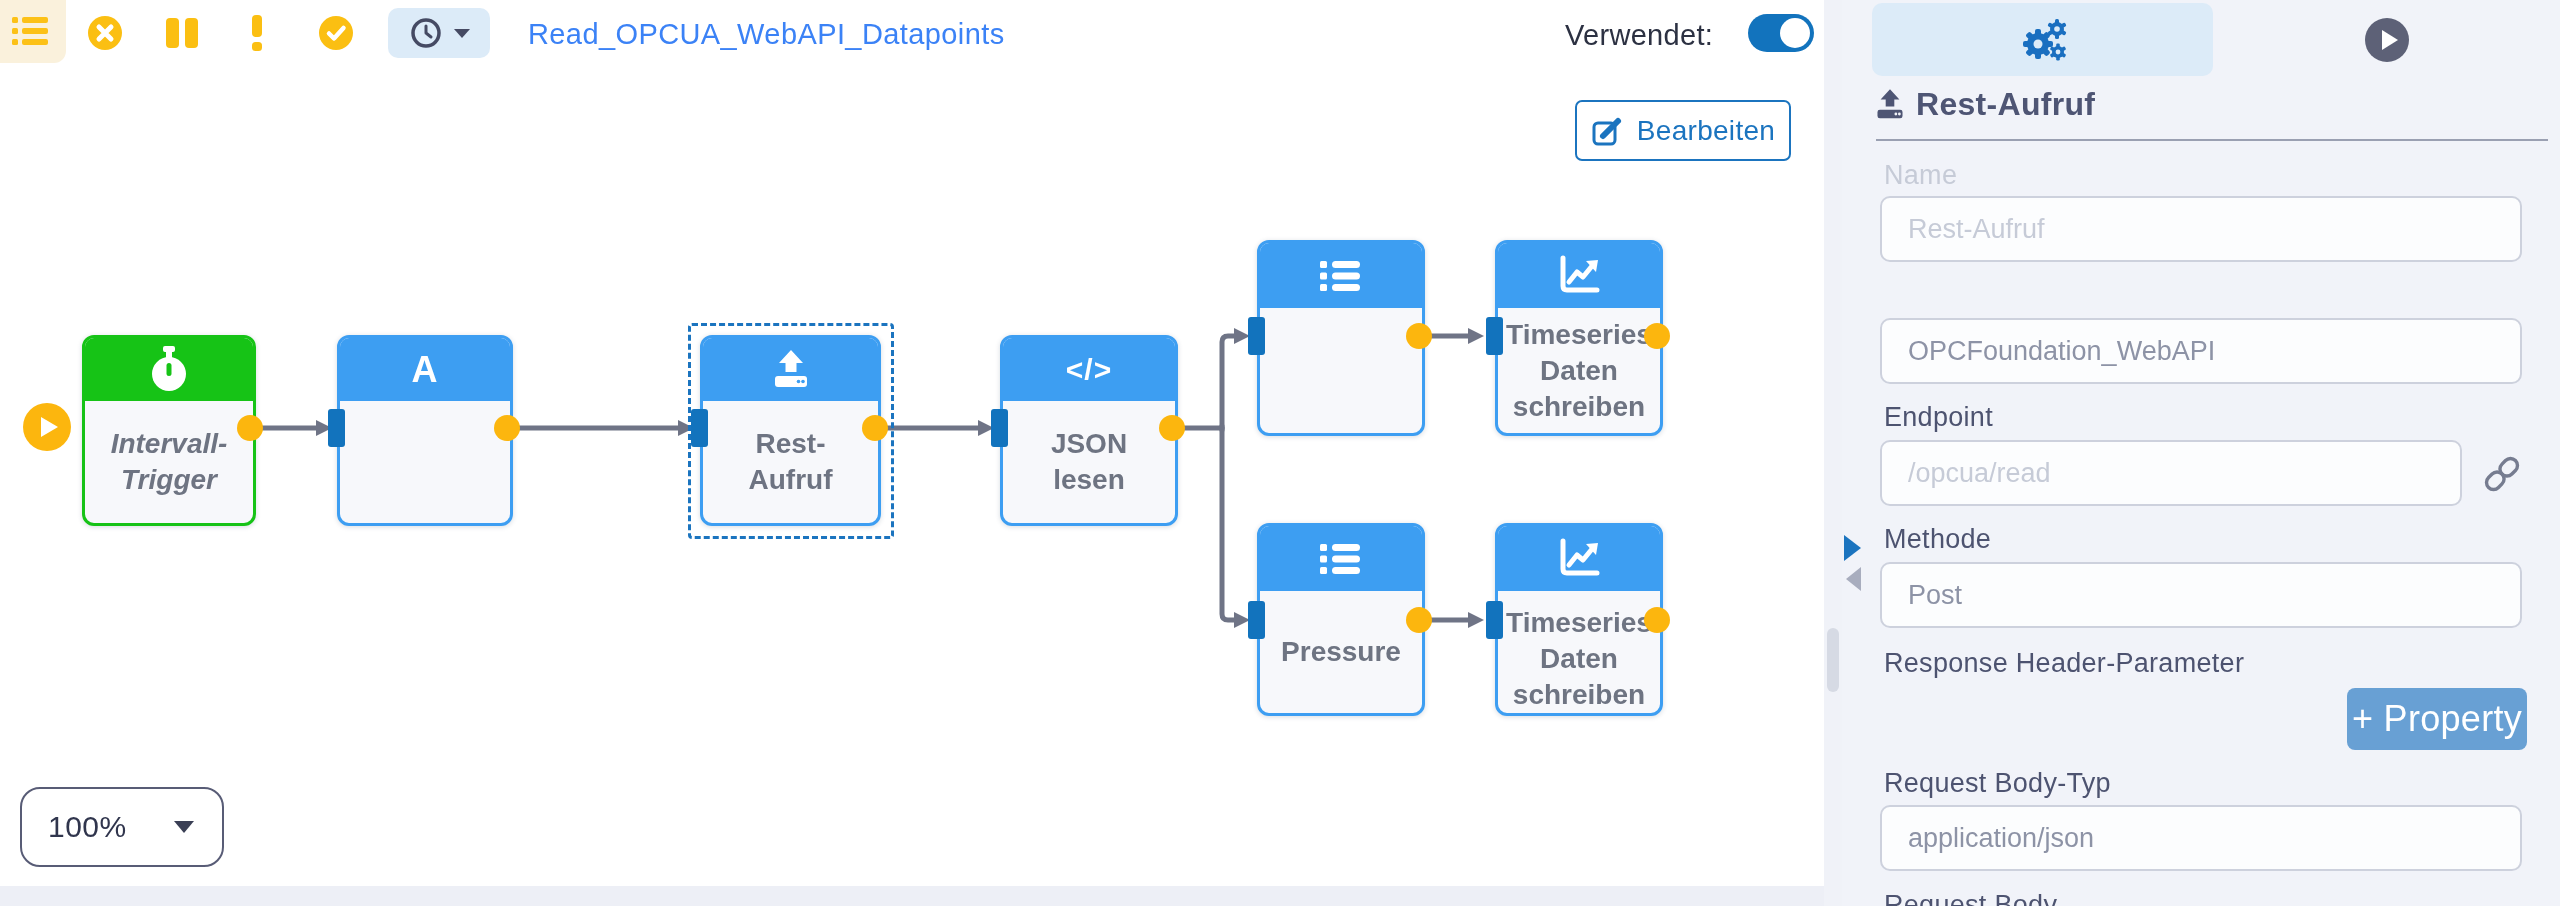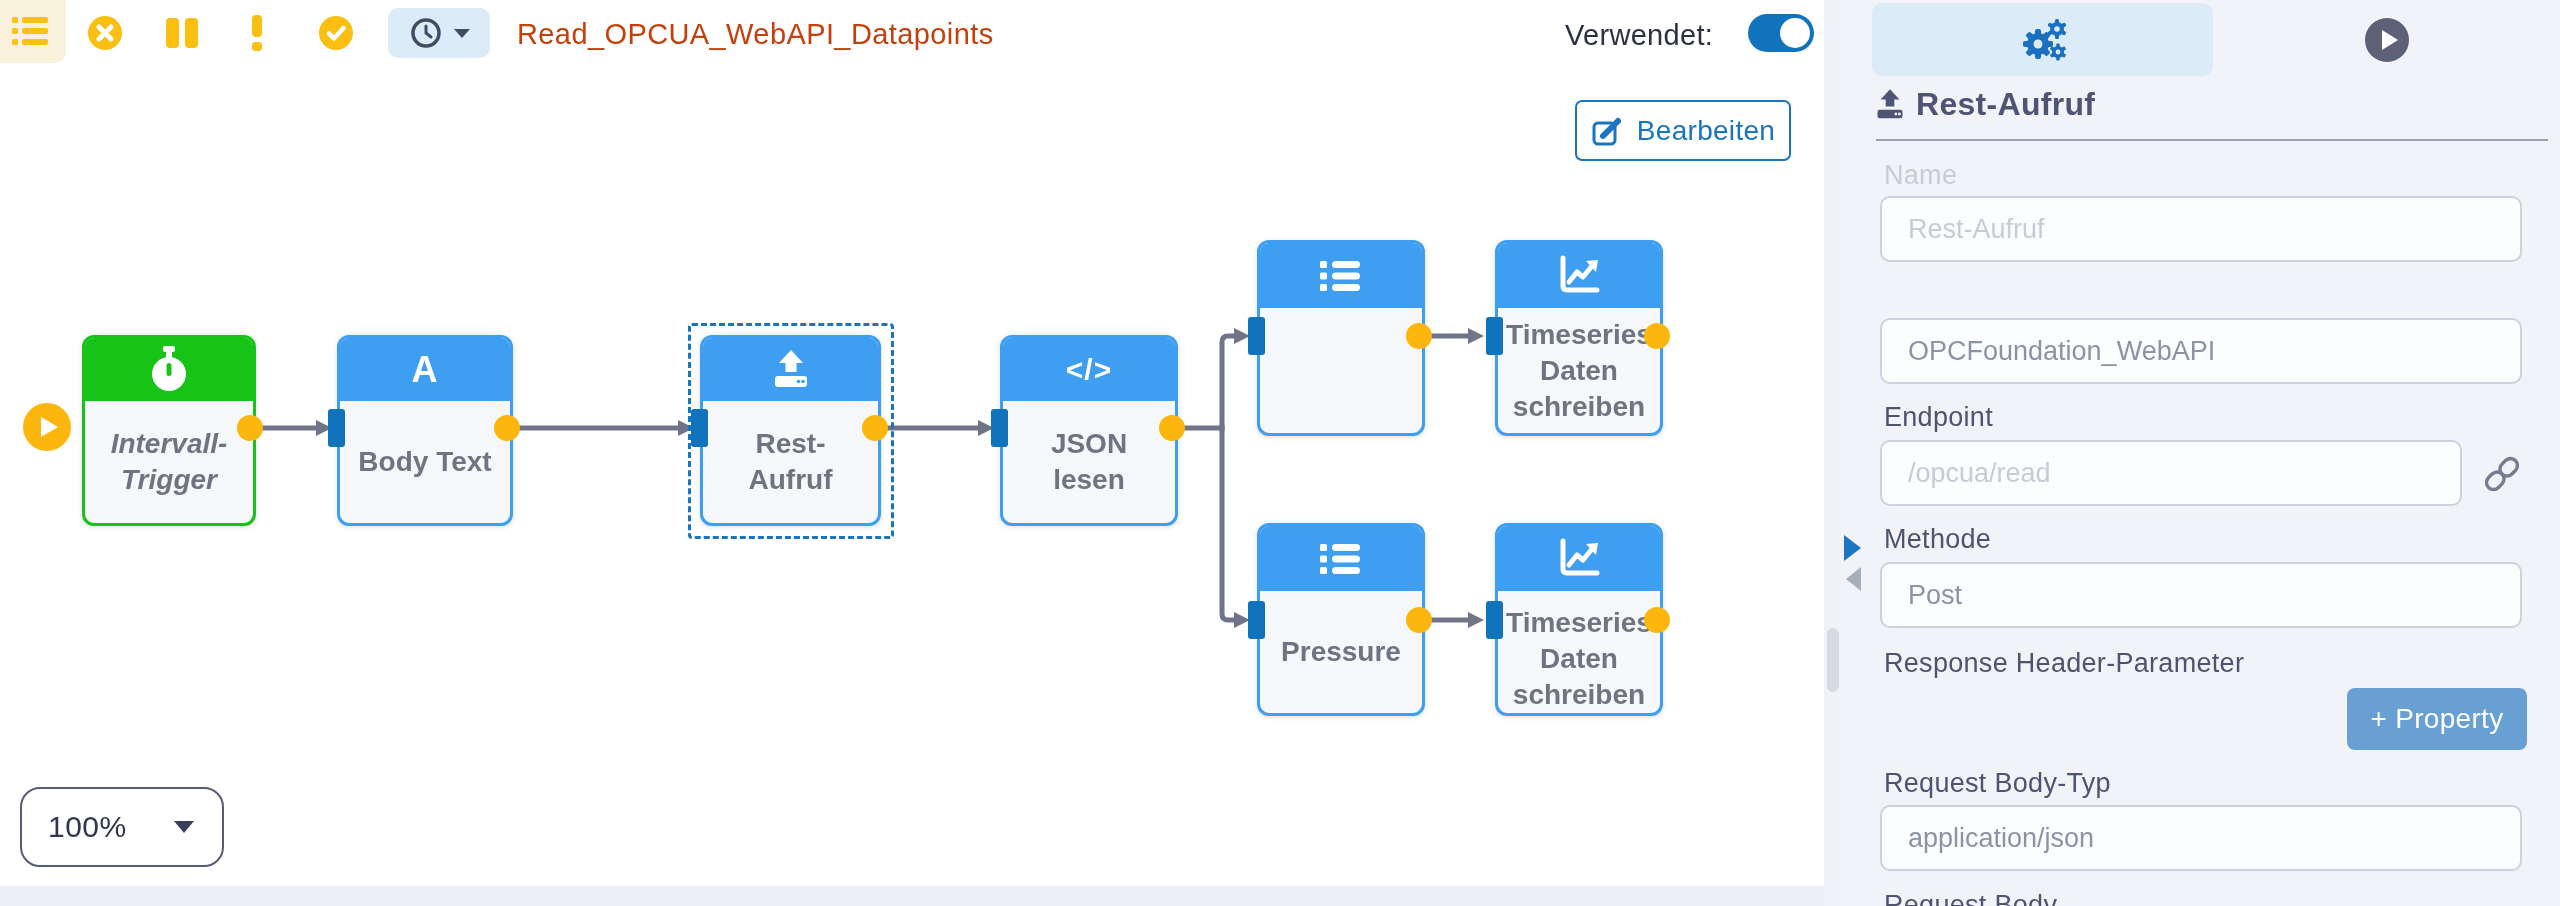--- a/index.html
+++ b/index.html
@@ -8,21 +8,21 @@
     background:#ffffff;font-family:"Liberation Sans", sans-serif;
     -webkit-font-smoothing:antialiased;
   }
   .abs{position:absolute;}
 
   
   .menu-block{left:0;top:0;width:66px;height:63px;background:#faf1dc;border-radius:0 0 12px 0;}
   .tb-icon{display:flex;align-items:center;justify-content:center;cursor:pointer;}
   .clock-btn{left:388px;top:8px;width:102px;height:50px;background:#dcebf8;border-radius:10px;
     display:flex;align-items:center;justify-content:center;gap:10px;}
-  .page-title{left:517px;top:18px;font-size:29px;font-weight:500;color:#c2410c;letter-spacing:.4px;white-space:nowrap;}
+  .page-title{left:528px;top:18px;font-size:29px;font-weight:500;color:#3b82f6;letter-spacing:.4px;white-space:nowrap;}
   .used-label{left:1565px;top:19px;font-size:29px;font-weight:500;color:#2c3142;letter-spacing:.3px;}
   .toggle{left:1748px;top:14px;width:66px;height:38px;border-radius:19px;background:#1273bd;}
   .toggle .knob{position:absolute;right:4px;top:4px;width:30px;height:30px;border-radius:50%;background:#fff;}
 
   
   .vtrack{left:1824px;top:0;width:18px;height:906px;background:#f0f2f8;}
   .htrack{left:0;top:886px;width:1824px;height:20px;background:#edeff6;}
   .vthumb{left:1827px;top:628px;width:12px;height:64px;border-radius:6px;background:#d6dae4;}
 
   .edit-btn{left:1575px;top:100px;width:212px;height:57px;background:#fff;border:2.5px solid #1b74bf;
@@ -61,21 +61,21 @@
   .tab.active{background:#dcebf8;}
   .panel-title{position:absolute;left:1916px;top:86px;font-size:32px;font-weight:700;color:#4e5574;letter-spacing:.3px;}
   .divider{position:absolute;left:1876px;top:139px;width:672px;height:2px;background:#9aa0b2;}
   .f-label{position:absolute;left:1884px;font-size:27px;color:#4d5370;letter-spacing:.3px;white-space:nowrap;}
   .f-label.muted{color:#c6cbd7;}
   .field{position:absolute;left:1880px;width:642px;height:66px;background:#fcfdfe;border:2px solid #cdd1dd;
     border-radius:10px;display:flex;align-items:center;box-sizing:border-box;padding:0 26px;font-size:27px;cursor:pointer;}
   .field .ph{color:#c6cbd7;}
   .field .val{color:#8d93a6;}
   .prop-btn{position:absolute;left:2347px;top:688px;width:180px;height:62px;background:#68a0d4;border-radius:8px;
-    display:flex;align-items:center;justify-content:center;color:#fff;font-size:28px;cursor:pointer;letter-spacing:.3px;}
+    display:flex;align-items:center;justify-content:center;color:#fff;font-size:36px;cursor:pointer;letter-spacing:.3px;}
   .tri-right{position:absolute;left:1844px;top:535px;width:0;height:0;border-top:13px solid transparent;
     border-bottom:13px solid transparent;border-left:17px solid #1b74bf;cursor:pointer;}
   .tri-left{position:absolute;left:1846px;top:567px;width:0;height:0;border-top:12px solid transparent;
     border-bottom:12px solid transparent;border-right:15px solid #a8adbe;cursor:pointer;}
 </style>
 </head>
 <body>
 
 <div class="abs menu-block"></div>
 <div class="abs tb-icon" style="left:12px;top:17px;">
@@ -168,21 +168,20 @@
     </svg>
   </div>
   <div class="bd">Intervall-
 Trigger</div>
 </div>
 
 <div class="node" style="left:337px;top:335px;width:170px;height:185px;">
   <div class="hd">
     <span class="glyph" style="font-size:36px;">A</span>
   </div>
-  <div class="bd">Body Text</div>
 </div>
 
 <div class="node" style="left:700px;top:335px;width:175px;height:185px;">
   <div class="hd">
     <svg width="46" height="42" viewBox="0 0 46 42">
       <path d="M23 1 L11 14 H17.5 V23 H28.5 V14 H35 Z" fill="#fff"></path>
       <rect x="7" y="27" width="32" height="11" rx="3" fill="#fff"></rect>
       <circle cx="30.5" cy="32.5" r="1.8" fill="#3d9ef2"></circle>
         <circle cx="35" cy="32.5" r="1.8" fill="#3d9ef2"></circle>
     </svg>

